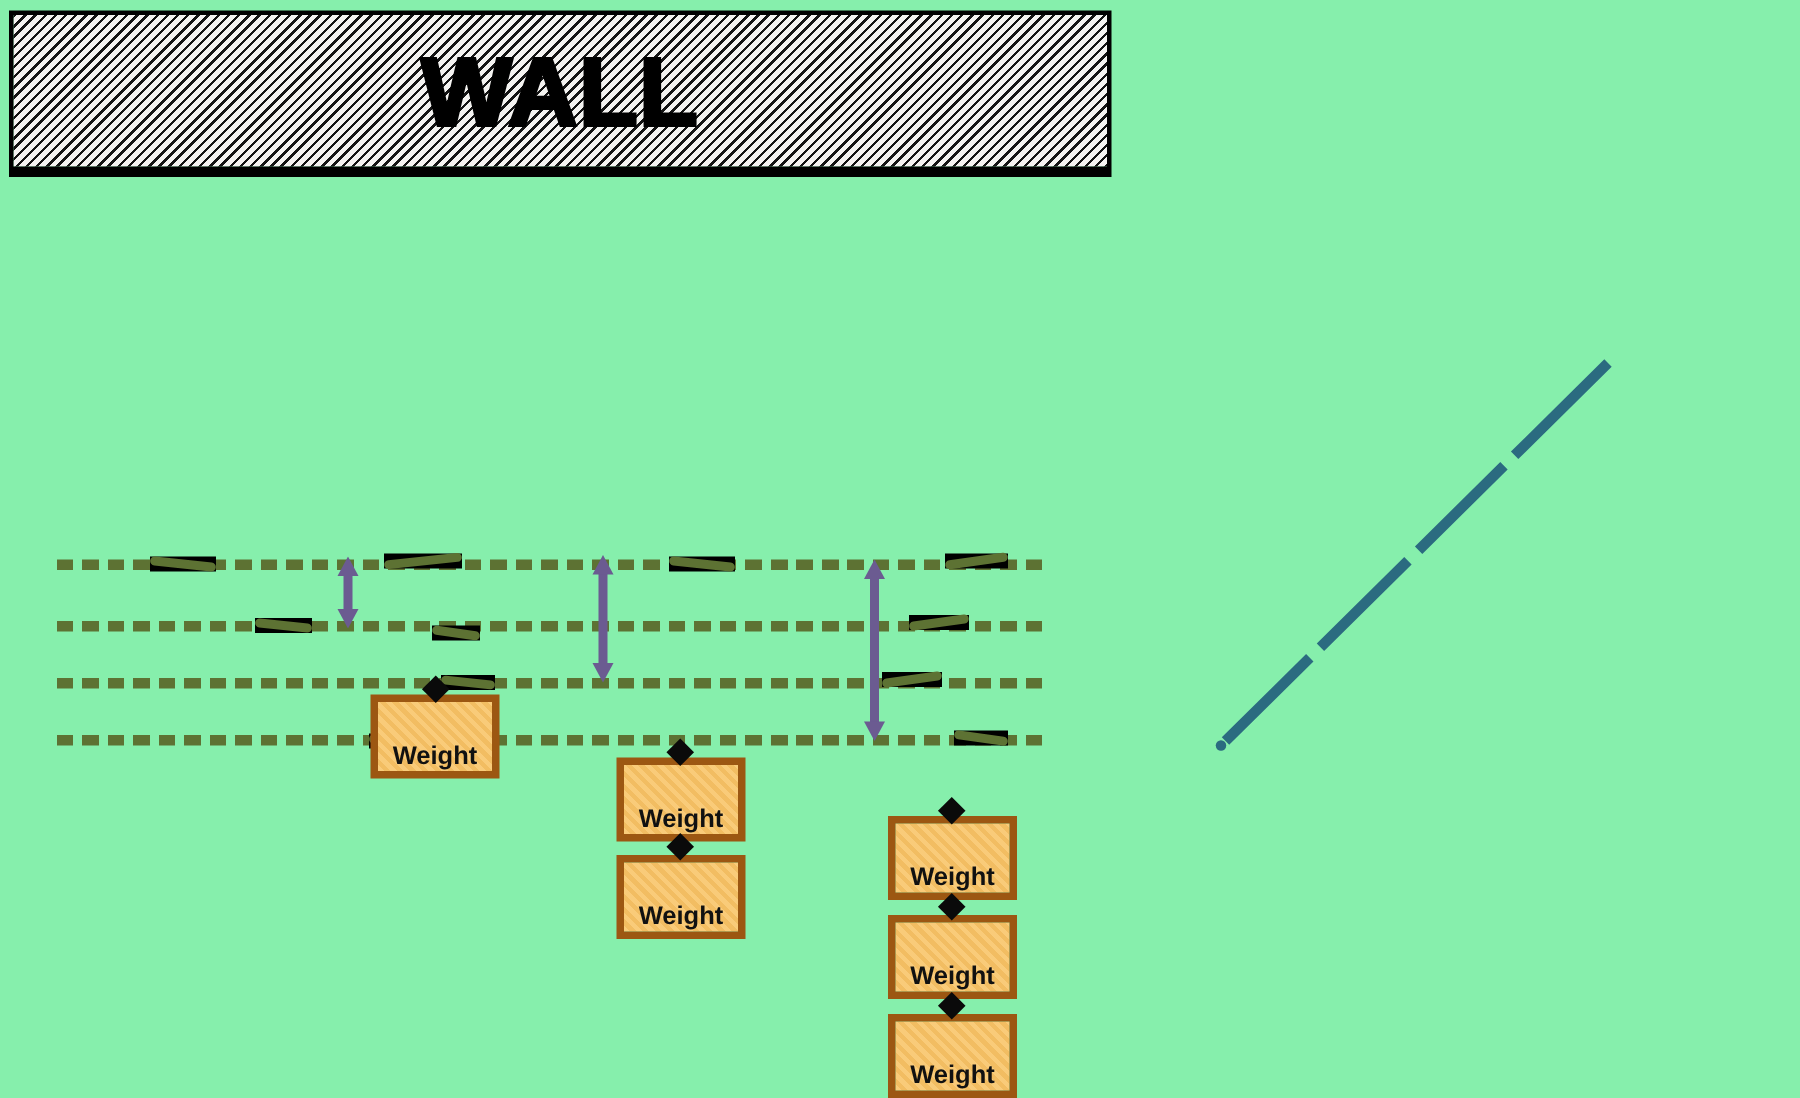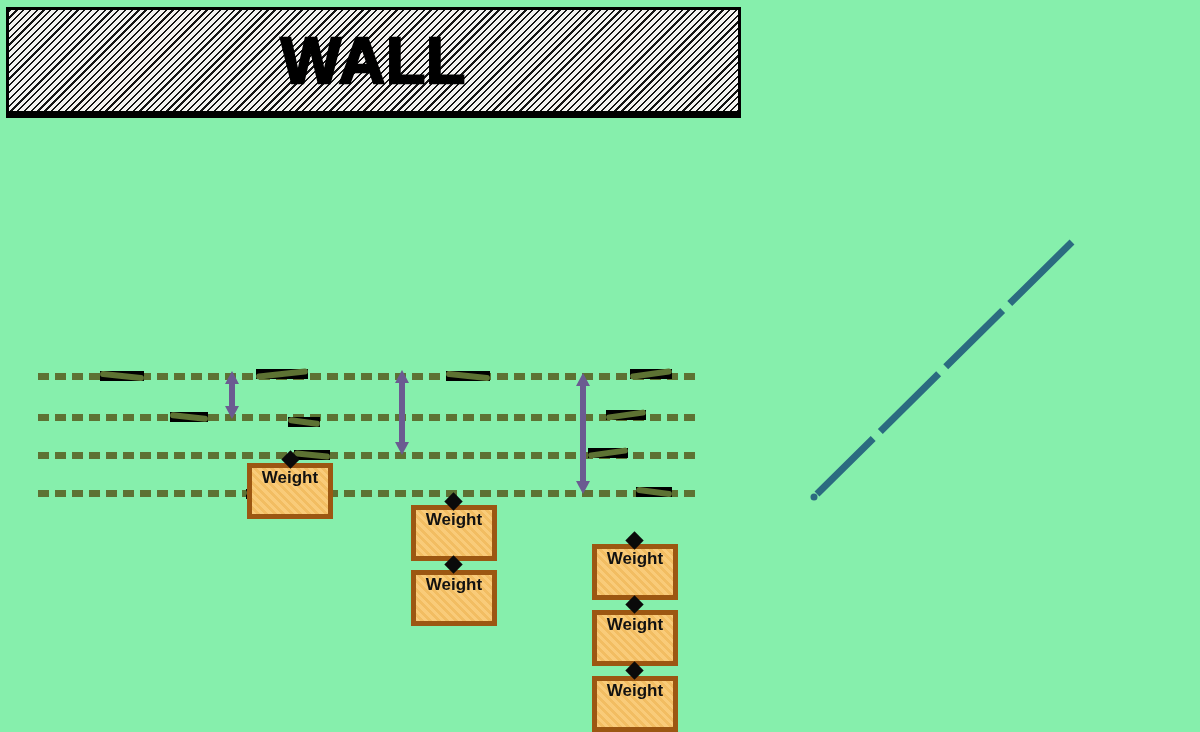--- a/index.html
+++ b/index.html
@@ -35,21 +35,21 @@
   .r-p8::after{transform:rotate(8deg);}  .r-m8::after{transform:rotate(-8deg);}
 
   
   .dispArrow{position:absolute;z-index:5;}
 
   
   .weight-box{
     position:absolute;width:86px;height:56px;box-sizing:border-box;z-index:3;
     border:5px solid #9c5712;
     background:repeating-linear-gradient(45deg,#f9cb79 0 3px,#f2bd62 3px 6px);
-    display:flex;align-items:flex-start;justify-content:center;
+    display:flex;align-items:flex-end;justify-content:center;
   }
   .weight-label{font-size:17px;font-weight:bold;color:#111;}
   .hook{
     position:absolute;width:13px;height:13px;background:#0a0a0a;
     transform:rotate(45deg);z-index:4;
   }
 
   
   .formula-box{
     position:absolute;left:902px;top:170px;width:187px;height:57px;

